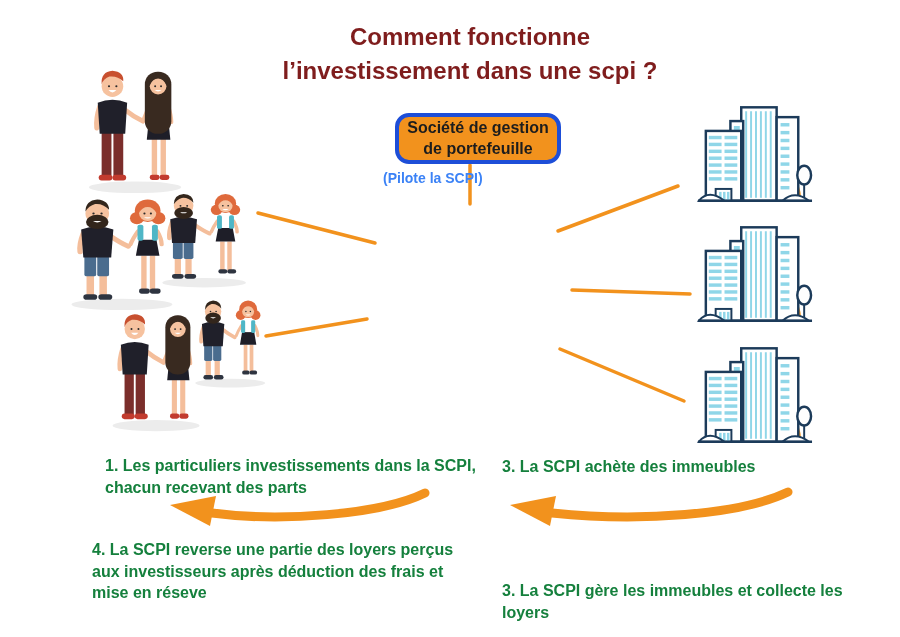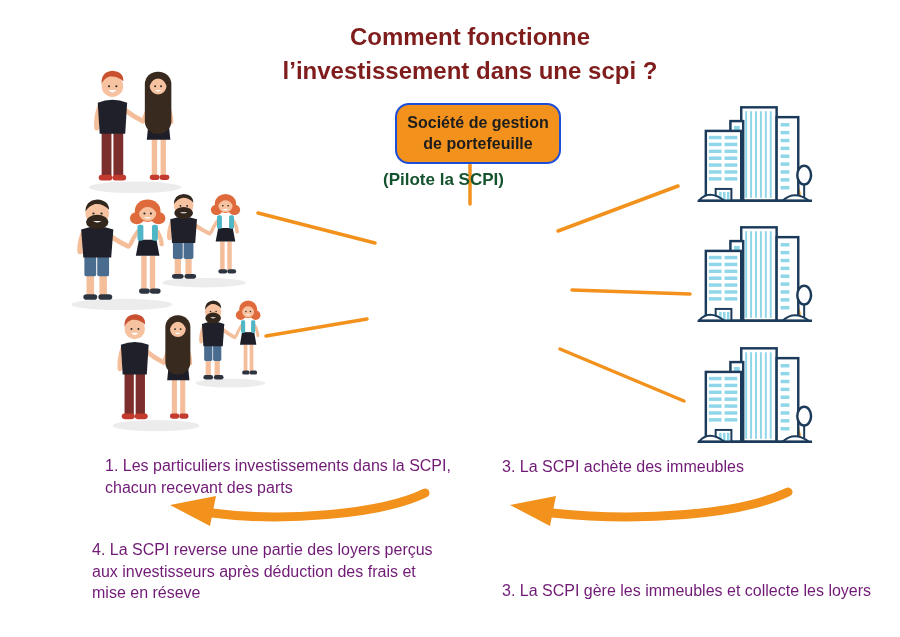--- a/index.html
+++ b/index.html
@@ -11,31 +11,31 @@
   *{box-sizing:border-box;}
   body{margin:0;background:#ffffff;font-family:"Liberation Sans",sans-serif;}
   .canvas{position:relative;width:900px;height:637px;background:#fff;overflow:hidden;color:var(--text-dark);}
   .pre{white-space:pre-line;}
 
   .title{position:absolute;left:40px;right:0;top:20px;text-align:center;
          font-size:24px;line-height:1.4;font-weight:600;color:#7f1d1d;}
 
   .layer{position:absolute;left:0;top:0;width:900px;height:637px;pointer-events:none;}
 
-  .mgmt-box{position:absolute;left:395px;top:103px;width:166px;height:61px;
-            background:var(--accent-orange);border:2px solid #1d4ed8;border-radius:14px;
+  .mgmt-box{position:absolute;left:395px;top:113px;width:166px;height:51px;
+            background:var(--accent-orange);border:4px solid #1d4ed8;border-radius:14px;
             display:flex;align-items:center;justify-content:center;text-align:center;
             font-size:16px;font-weight:600;line-height:1.3;color:#1d1d1d;}
-  .mgmt-note{position:absolute;left:383px;top:170px;font-size:17px;font-weight:600;color:#14532d;}
+  .mgmt-note{position:absolute;left:383px;top:170px;font-size:14px;font-weight:600;color:#3b82f6;}
 
   .scpi-circle{position:absolute;left:385px;top:201px;width:172px;height:172px;border-radius:50%;
                background:var(--accent-orange);display:flex;align-items:center;justify-content:center;}
   .scpi-circle span{font-size:48px;font-weight:500;letter-spacing:1px;color:#191919;}
 
-  .step{position:absolute;font-size:16px;line-height:1.35;color:#701a75;}
+  .step{position:absolute;font-size:16px;line-height:1.35;color:#15803d;font-weight:bold;}
   .step1{left:105px;top:455px;width:380px;}
   .step2{left:502px;top:456px;width:360px;}
   .step4{left:92px;top:539px;width:390px;}
   .step3{left:502px;top:540px;width:390px;margin-top:40px;}
 
   .figure{position:absolute;}
 
   
   .st-orange{fill:var(--accent-orange);}
   .ln-orange{stroke:var(--accent-orange);fill:none;}

